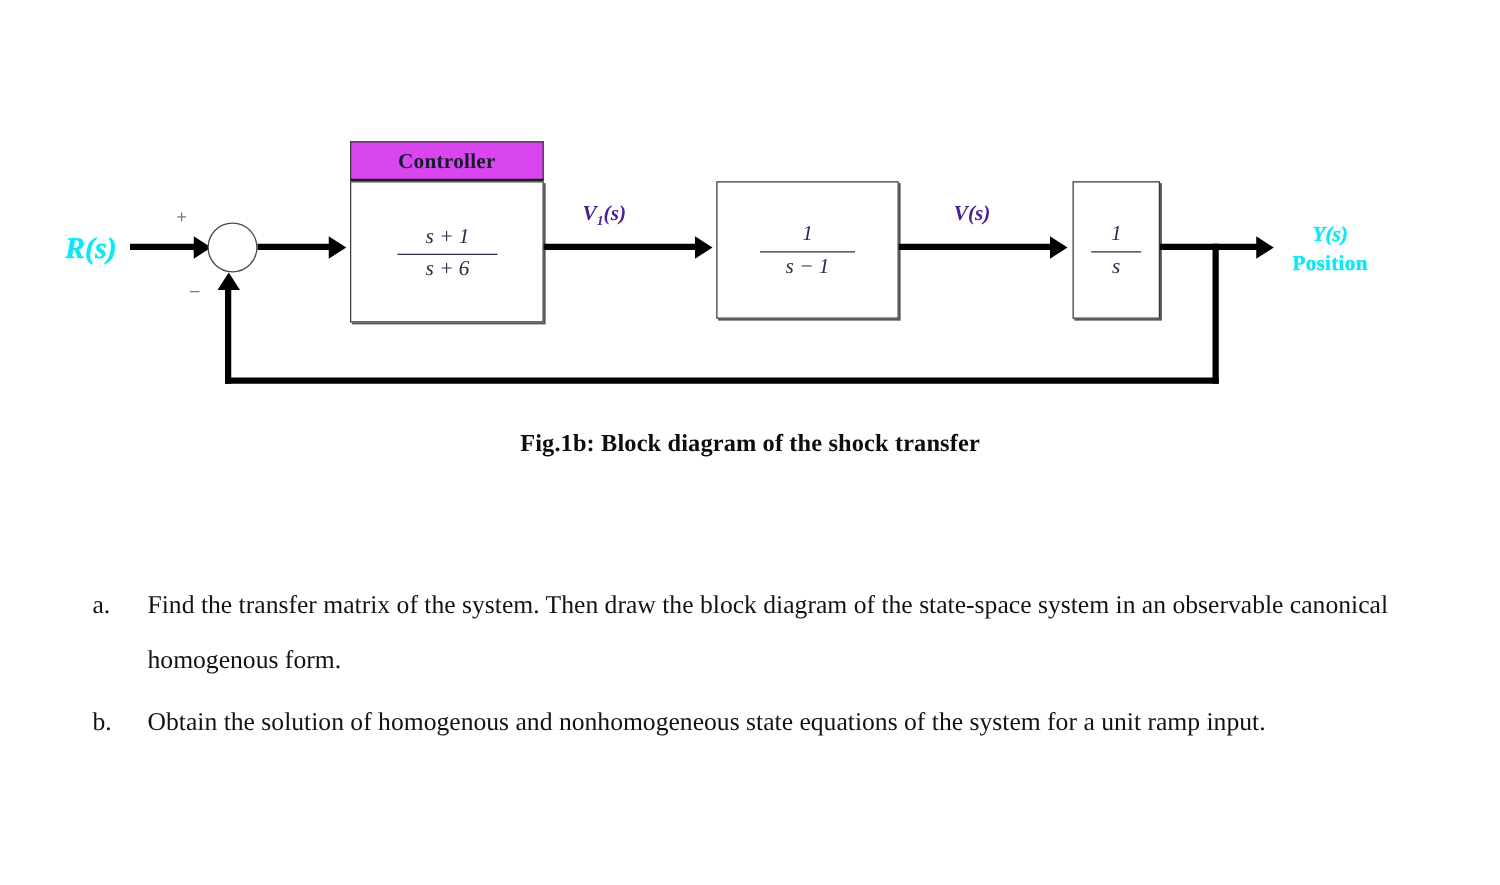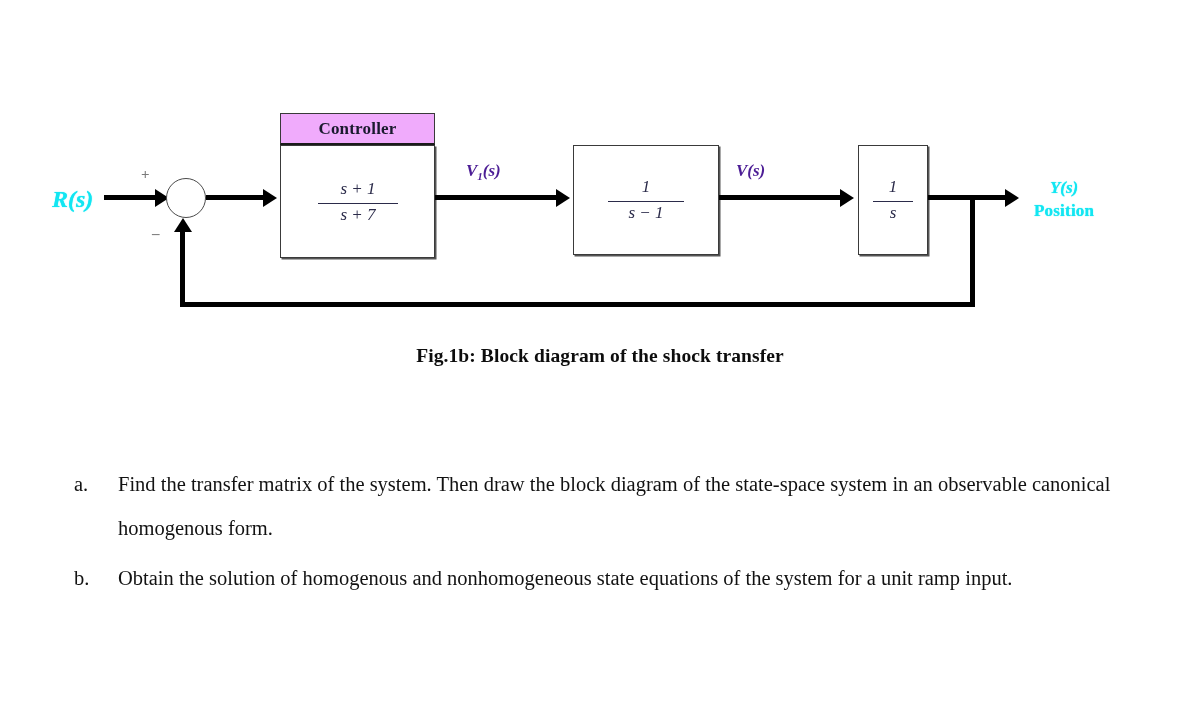--- a/index.html
+++ b/index.html
@@ -29,21 +29,21 @@
     position: absolute;
     box-sizing: border-box;
     background: #ffffff;
     border: 1.5px solid #3a3a3a;
     box-shadow: 1.5px 1.5px 0 0 #555;
   }
 
   .blk-header {
     position: absolute;
     box-sizing: border-box;
-    background: #f0abfc;
+    background: #d946ef;
     border: 1.5px solid #3a3a3a;
     border-bottom: 2px solid #1b1b1b;
     display: flex;
     align-items: center;
     justify-content: center;
     font-weight: bold;
     font-size: 17px;
     letter-spacing: .2px;
     color: #1a1a2e;
   }
@@ -195,37 +195,37 @@
   <div class="wire-h" style="left:206px; top:195px; width:58px;"></div>
   <div class="arrow-r" style="left:263px; top:189px;"></div>
 
   <div class="blk-header" style="left:280px; top:113px; width:155px; height:32px;">
     <span>Controller</span>
   </div>
   <div class="blk" style="left:280px; top:145px; width:155px; height:113px;"></div>
   <div class="frac" style="left:318px; top:173px; width:80px; height:58px;">
     <span class="num">s + 1</span>
     <span class="bar"></span>
-    <span class="den">s + 7</span>
+    <span class="den">s + 6</span>
   </div>
 
   <div class="sig" style="left:466px; top:161px;">
     <span>V</span><sub>1</sub><span>(s)</span>
   </div>
   <div class="wire-h" style="left:435px; top:195px; width:122px;"></div>
   <div class="arrow-r" style="left:556px; top:189px;"></div>
 
   <div class="blk" style="left:573px; top:145px; width:146px; height:110px;"></div>
   <div class="frac" style="left:608px; top:170px; width:76px; height:60px;">
     <span class="num">1</span>
     <span class="bar"></span>
     <span class="den">s − 1</span>
   </div>
 
-  <div class="sig" style="left:736px; top:161px;">
+  <div class="sig" style="left:763px; top:161px;">
     <span>V</span><span>(s)</span>
   </div>
   <div class="wire-h" style="left:719px; top:195px; width:122px;"></div>
   <div class="arrow-r" style="left:840px; top:189px;"></div>
 
   <div class="blk" style="left:858px; top:145px; width:70px; height:110px;"></div>
   <div class="frac" style="left:873px; top:172px; width:40px; height:56px;">
     <span class="num">1</span>
     <span class="bar" style="min-width:20px;"></span>
     <span class="den">s</span>

